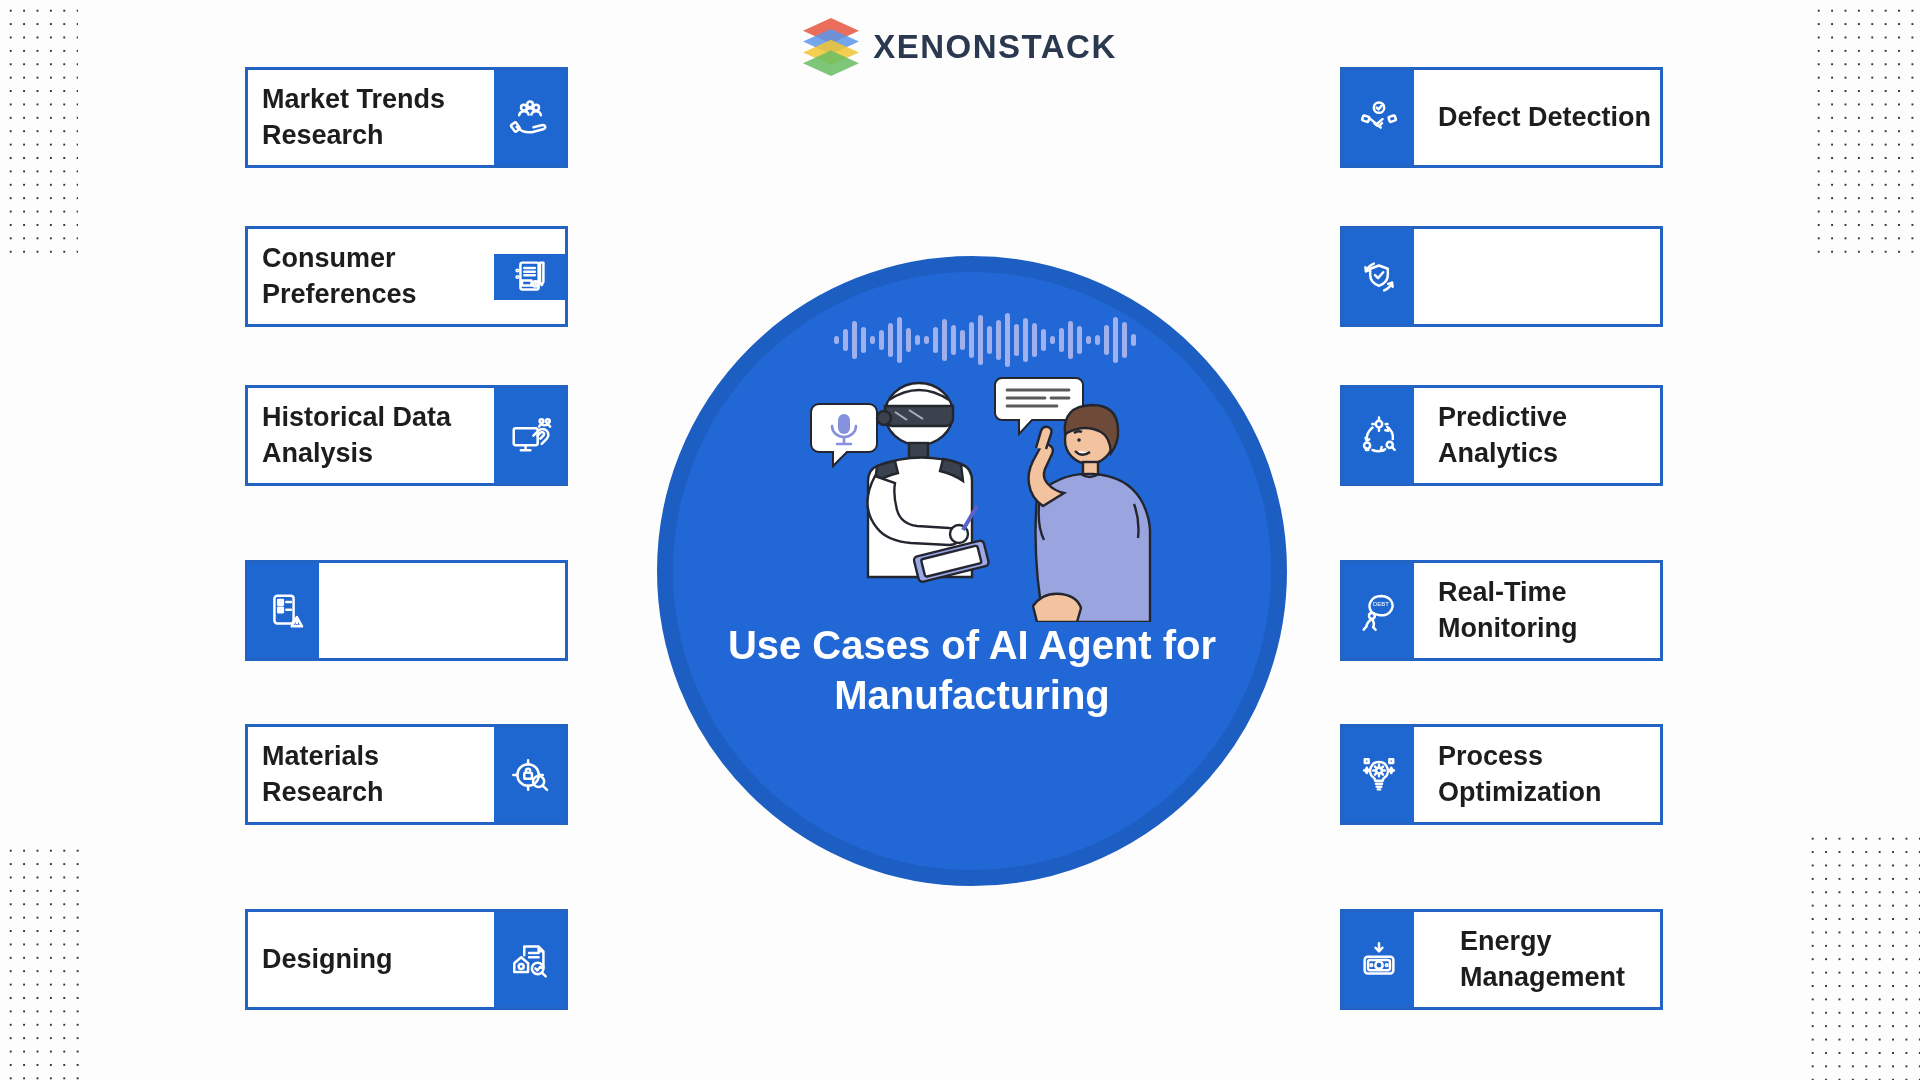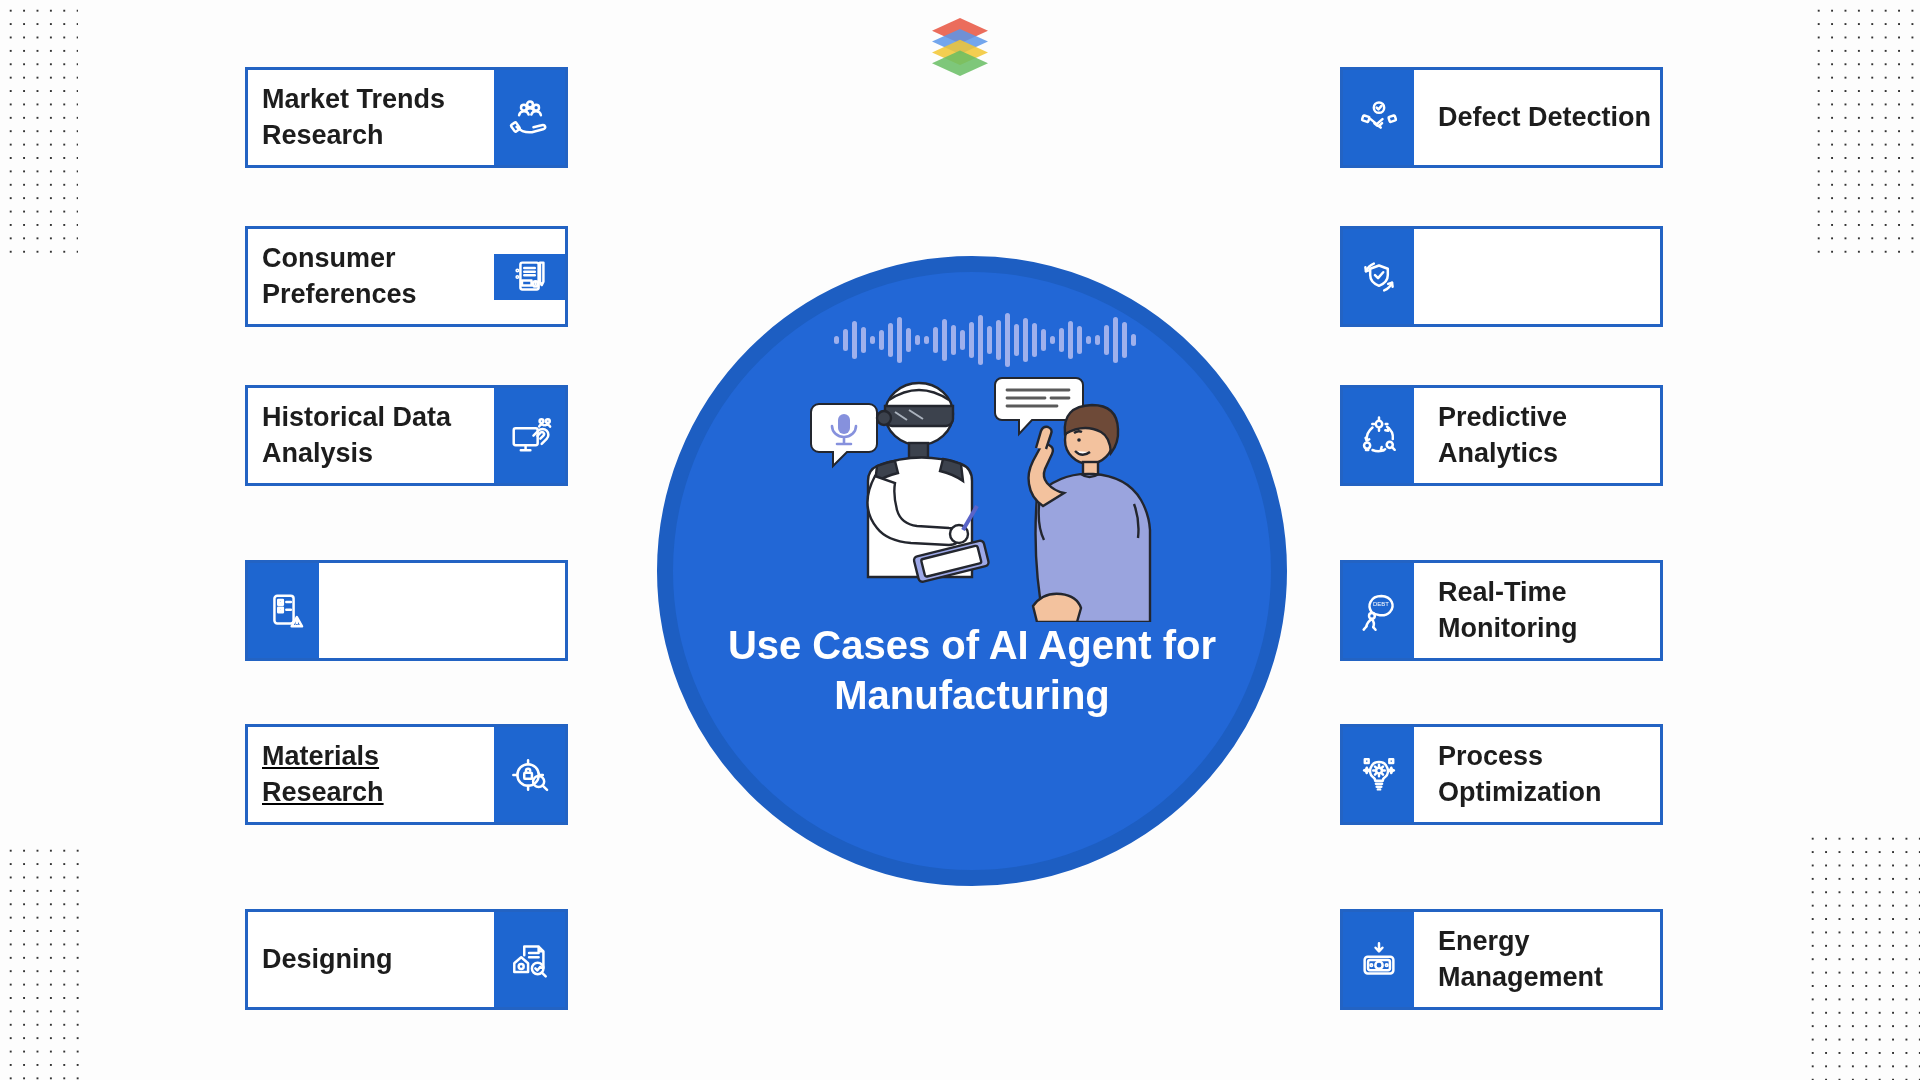--- a/index.html
+++ b/index.html
@@ -71,20 +71,21 @@
 <div class="dots bl"></div>
 <div class="dots br"></div>
 
 <div class="logo">
   <svg width="56" height="58" viewBox="0 0 62 64">
     <polygon points="31,0 62,14 31,28 0,14" fill="#e85340" fill-opacity="0.85"></polygon>
     <polygon points="31,12 62,26 31,40 0,26" fill="#5b97ea" fill-opacity="0.85"></polygon>
     <polygon points="31,24 62,38 31,52 0,38" fill="#f2c531" fill-opacity="0.85"></polygon>
     <polygon points="31,36 62,50 31,64 0,50" fill="#67bd63" fill-opacity="0.85"></polygon>
   </svg>
+  <span class="logo-text">XENONSTACK</span>
 </div>
 
 <div class="box" style="left:245px; top:67px;">
   <div class="label">Market Trends Research</div>
   <div class="iconbox">
     <svg class="icn" width="46" height="46" viewBox="0 0 24 24">
       <circle cx="8.8" cy="6.6" r="1.5"></circle>
         <circle cx="15.2" cy="6.6" r="1.5"></circle>
         <circle cx="12" cy="4.9" r="1.5"></circle>
       <path d="M6.3 10.6 a2.6 2.6 0 0 1 5 -.4 M12.7 10.2 a2.6 2.6 0 0 1 5 .4 M9.8 8.6 a2.3 2.3 0 0 1 4.4 0"></path>
@@ -135,21 +136,21 @@
       <rect x="9" y="10.3" width="2.4" height="2.4"></rect>
         <path d="M9.4 11.4 l.7 .7 1.2 -1.4"></path>
       <path d="M13.2 11.3 h2.4"></path>
       <path d="M16 20 l2.7 -4.8 2.7 4.8 z"></path>
       <path d="M18.7 17 v1.3"></path>
         <circle cx="18.7" cy="19.1" r=".15"></circle>
     </svg>
   </div>
 </div>
 
-<div class="box" style="left:245px; top:724px;text-decoration:underline;">
+<div class="box" style="left:245px; top:724px;">
   <div class="label">Materials Research</div>
   <div class="iconbox">
     <svg class="icn" width="46" height="46" viewBox="0 0 24 24">
       <circle cx="11" cy="12" r="5.6"></circle>
       <path d="M11 4.3 v2.1 M11 17.6 v2.1 M3.3 12 h2.1 M16.6 12 h2.1"></path>
       <rect x="9" y="10.8" width="4" height="3.2" rx=".5"></rect>
       <path d="M9.9 10.8 v-1 a1.1 1.1 0 0 1 2.2 0"></path>
       <circle cx="16.5" cy="15.4" r="2.9"></circle>
       <path d="M18.6 17.5 l2.3 2.3"></path>
     </svg>
@@ -204,21 +205,21 @@
         <path d="M5.2 19.3 h1.2"></path>
       <circle cx="17.6" cy="16.6" r="1.6"></circle>
         <path d="M18.8 17.8 l1.4 1.4"></path>
       <path d="M8.6 7.6 q-3.2 2.6 -3 6.6 M8.6 19.3 q3.6 1.6 6.6 -.4 M19.2 13.6 q.4 -4 -3 -6.4"></path>
       <path d="M5 13 l.6 1.3 1.3 -.6 M14.4 19.5 l-1.4 -.4 .4 -1.4 M17 7.8 l-.2 1.5 -1.5 -.3"></path>
     </svg>
   </div>
   <div class="label">Predictive Analytics</div>
 </div>
 
-<div class="box right-side" style="left:1340px; top:909px;">
+<div class="box right-side" style="left:1340px; top:909px;gap:22px;">
   <div class="iconbox">
     <svg class="icn" width="46" height="46" viewBox="0 0 24 24">
       <path d="M12 3.2 v4 M10.2 5.6 l1.8 1.9 1.8 -1.9"></path>
       <rect x="4.5" y="10.3" width="15" height="8.7" rx="1.6"></rect>
       <rect x="6.3" y="12" width="11.4" height="5.3" rx="1"></rect>
       <circle cx="12" cy="14.7" r="1.9"></circle>
       <circle cx="8" cy="14.7" r=".45"></circle>
         <circle cx="16" cy="14.7" r=".45"></circle>
     </svg>
   </div>

